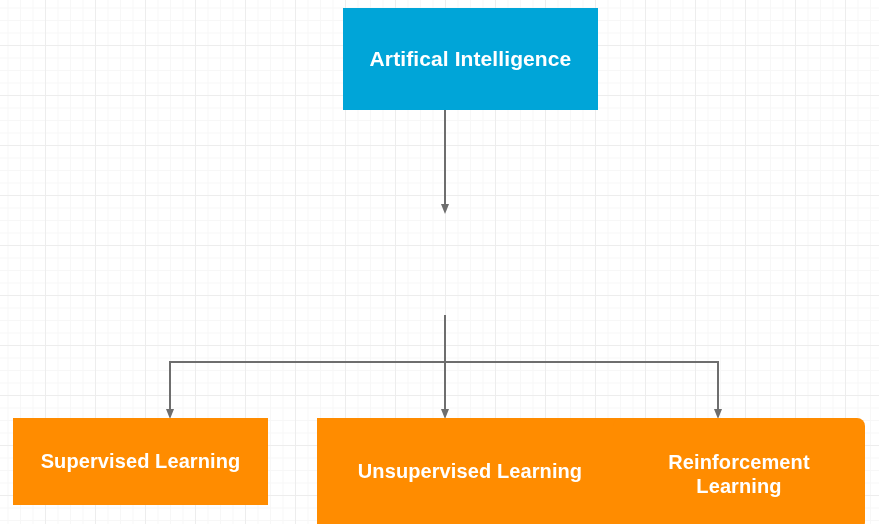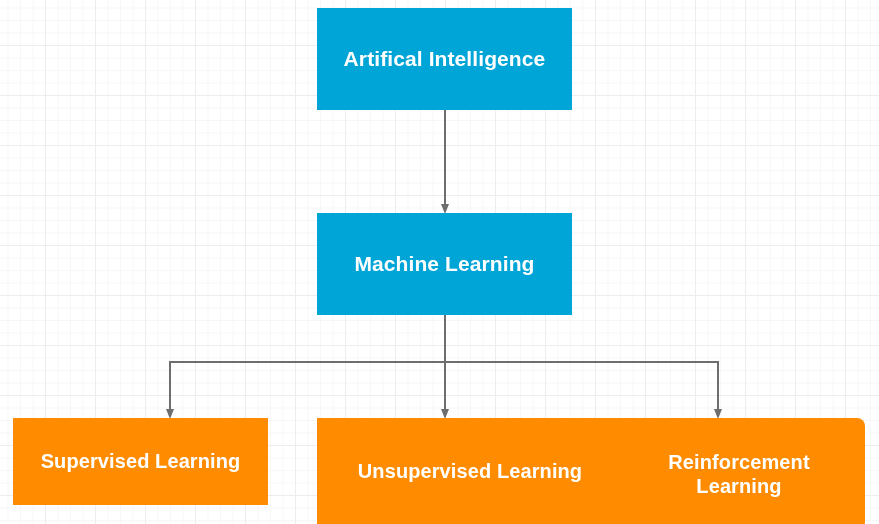--- a/index.html
+++ b/index.html
@@ -52,20 +52,21 @@
     color: #ffffff;
     font-weight: bold;
     box-sizing: border-box;
     line-height: 1.22;
     letter-spacing: 0.1px;
   }
 
   .node-blue {
     background-color: #00a5d8;
     font-size: 21px;
+    margin-left: 26px;
   }
 
   .node-orange {
     background-color: #ff8c00;
     font-size: 20px;
   }
 
   .node-label {
     display: block;
     padding: 0 14px;
@@ -139,23 +140,20 @@
 
     <g>
       <line x1="718" y1="362" x2="718" y2="410" stroke="#6e6e6e" stroke-width="2" marker-end="url(#arrowhead)"></line>
     </g>
   </svg>
 
   <div class="node node-blue" id="node-ai">
     <span class="node-label">Artifical Intelligence</span>
   </div>
 
-  <div class="node node-blue" id="node-ml">
-    <span class="node-label">Machine Learning</span>
-  </div>
 
   <div class="node node-orange" id="node-supervised">
     <span class="node-label">Supervised Learning</span>
   </div>
 
   <div class="node node-orange" id="node-unsupervised">
     <span class="node-label">Unsupervised Learning</span>
   </div>
 
   <div class="node node-orange" id="node-reinforcement">

